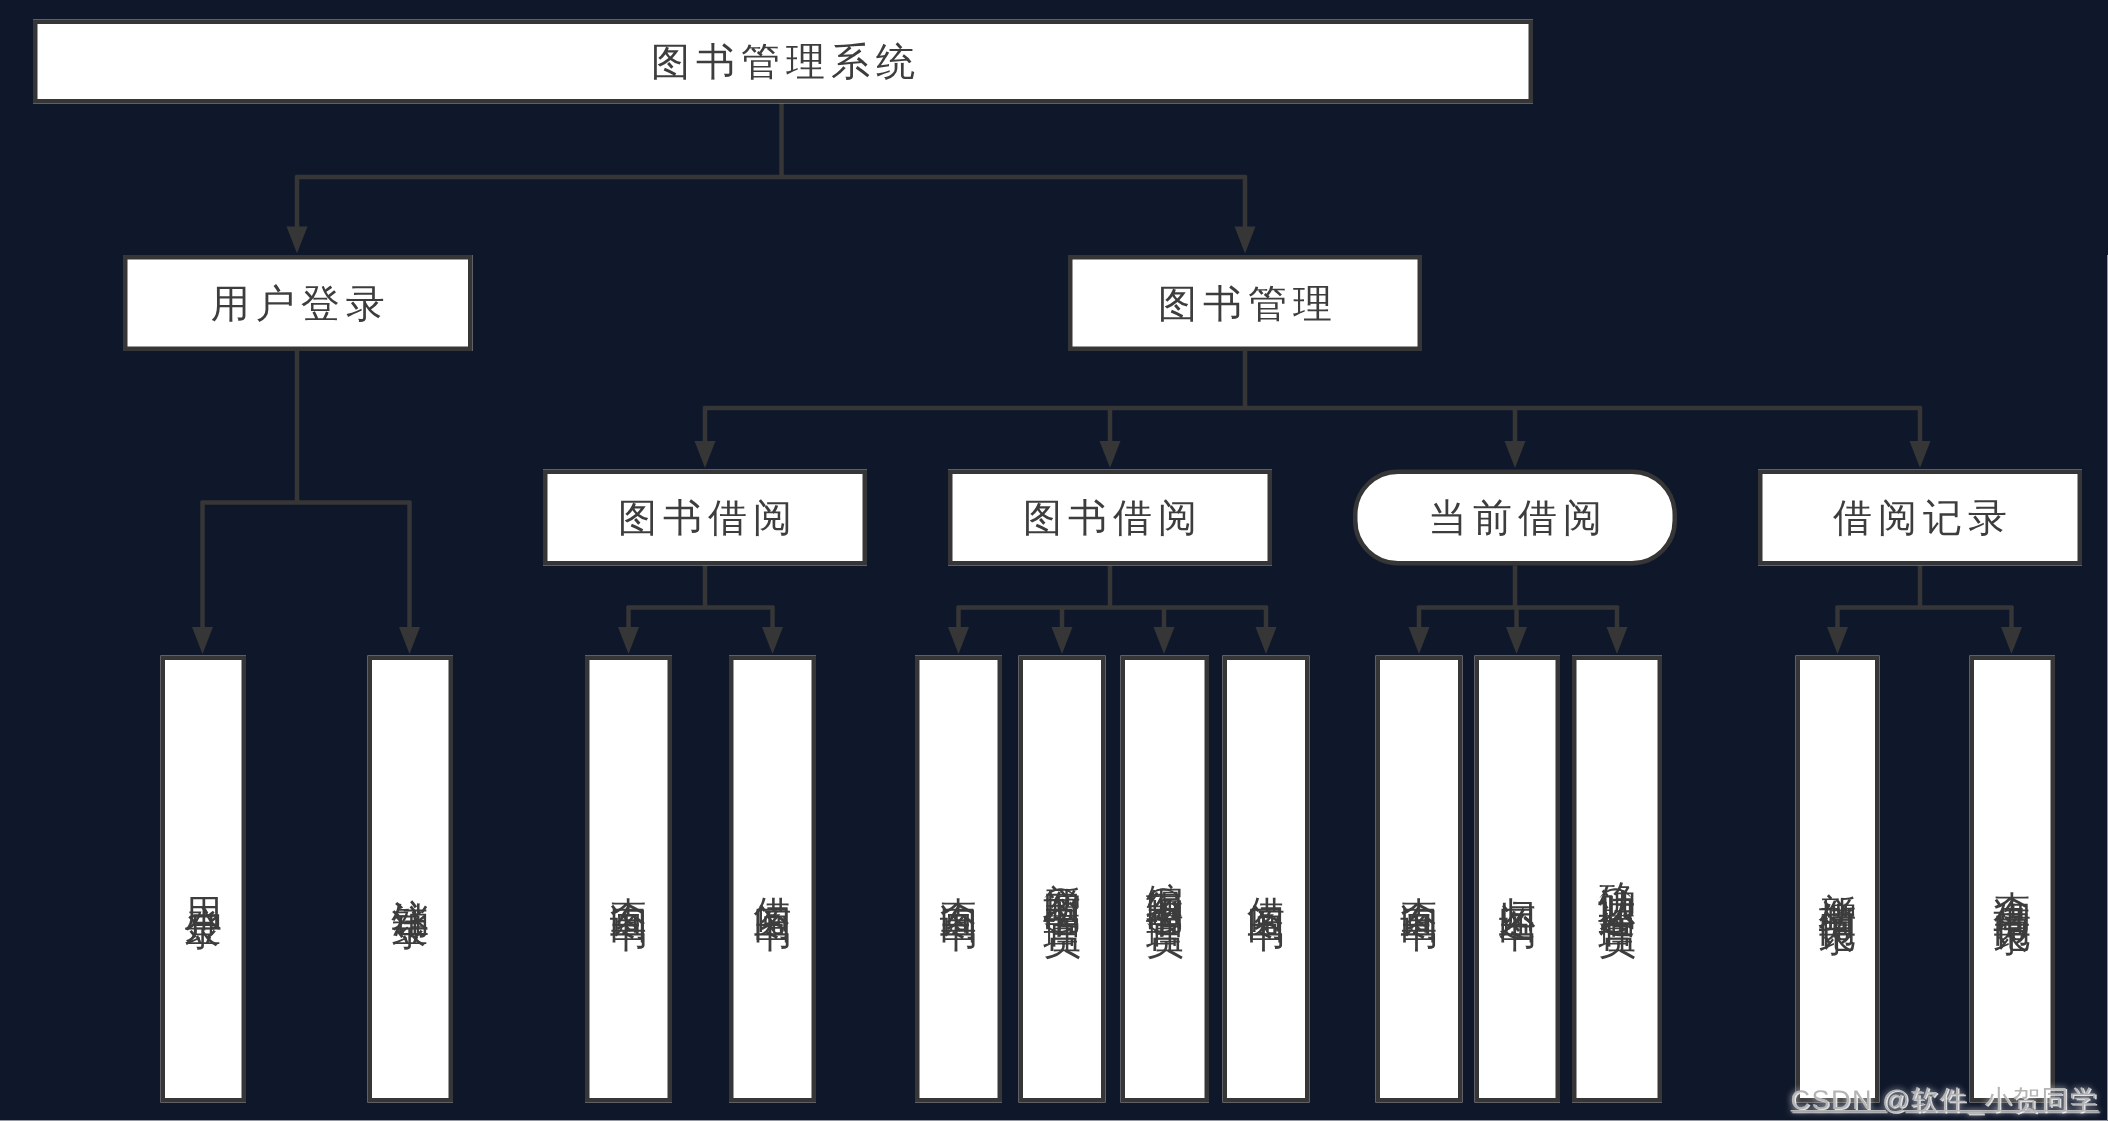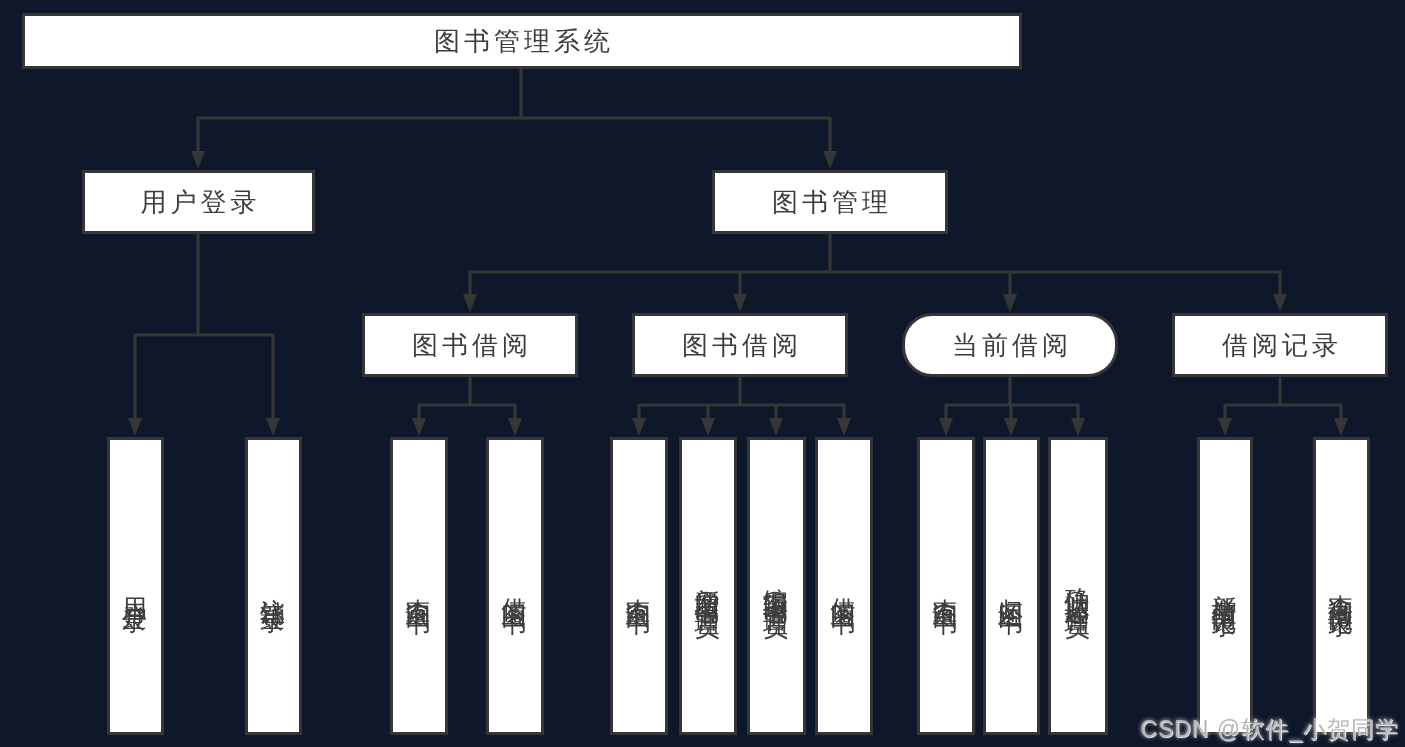--- a/index.html
+++ b/index.html
@@ -42,26 +42,27 @@
     writing-mode: vertical-rl;
     text-orientation: mixed;
     font-size: 25px;
     letter-spacing: 4px;
     white-space: nowrap;
   }
   #watermark {
     position: absolute;
     right: 6px;
     bottom: 2px;
-    font-size: 23px;
+    font-size: 18px;
     letter-spacing: 1px;
     color: #b5b5b5;
     text-shadow: 0 0 4px rgba(255,255,255,0.95), 1px 1px 0 rgba(255,255,255,0.8);
     z-index: 3;
     white-space: nowrap;
+    text-decoration: underline;
   }
 </style>
 </head>
 <body>
 
 <div id="canvas">
 
   <svg id="connectors" width="1405" height="747" viewBox="0 0 1405 747">
     <path fill="none" stroke="#363636" stroke-width="3" d="
       M521 68 V118 M197 118 H831

